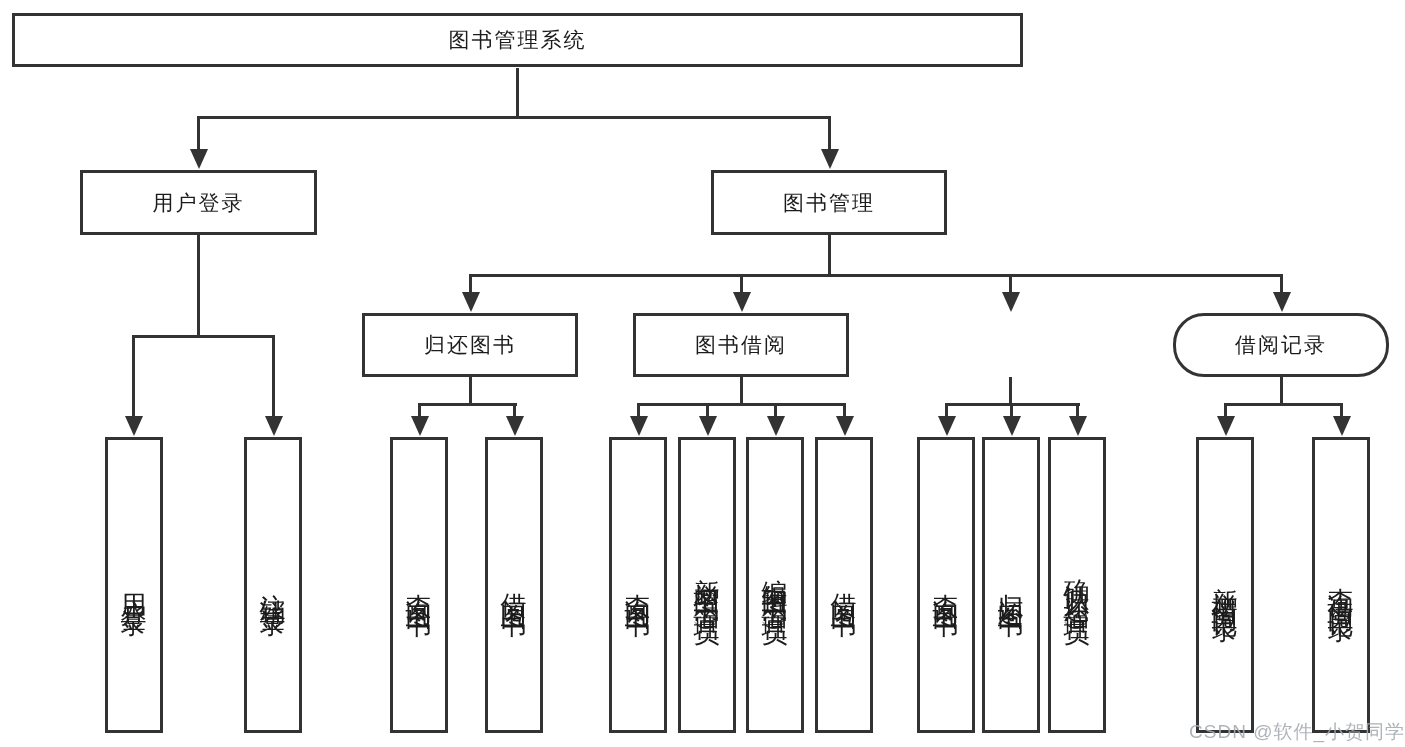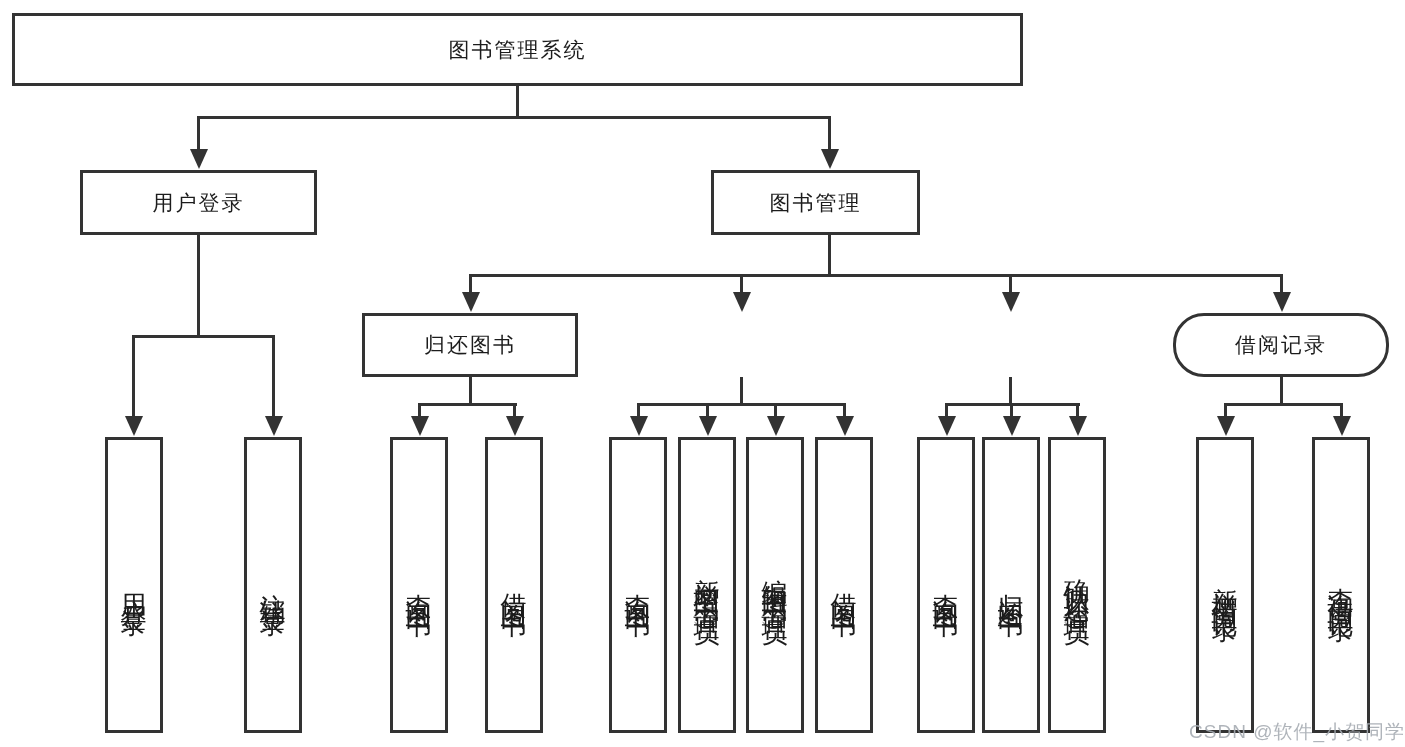--- a/index.html
+++ b/index.html
@@ -73,26 +73,27 @@
   <div class="h-line" style="left:945px;  top:403px; width:135px;"></div>
   <div class="arrow" style="left:945px;  top:403px; height:14px;"></div>
   <div class="arrow" style="left:1010px; top:403px; height:14px;"></div>
   <div class="arrow" style="left:1076px; top:403px; height:14px;"></div>
 
   <div class="v-line" style="left:1280px; top:377px; height:29px;"></div>
   <div class="h-line" style="left:1224px; top:403px; width:119px;"></div>
   <div class="arrow" style="left:1224px; top:403px; height:14px;"></div>
   <div class="arrow" style="left:1340px; top:403px; height:14px;"></div>
 
-  <div class="node horiz" style="left:12px; top:13px; width:1011px; height:73px;">图书管理系统</div>
+  <div class="node horiz" style="left:12px; top:13px; width:1011px; height:54px;">图书管理系统</div>
 
   <div class="node horiz" style="left:80px; top:170px; width:237px; height:65px;">用户登录</div>
-  <div class="node horiz" style="left:711px; top:170px; width:209px; height:65px;">图书管理</div>
+  <div class="node horiz" style="left:711px; top:170px; width:236px; height:65px;">图书管理</div>
 
   <div class="node horiz" style="left:362px; top:313px; width:216px; height:64px;">归还图书</div>
+  <div class="node horiz" style="left:633px; top:313px; width:216px; height:64px;">图书借阅</div>
   <div class="node horiz" style="left:1173px; top:313px; width:216px; height:64px;border-radius:31px;">借阅记录</div>
 
   <div class="node vert" style="left:105px; top:437px; width:58px; height:296px;">用户登录</div>
   <div class="node vert" style="left:244px; top:437px; width:58px; height:296px;">注销登录</div>
 
   <div class="node vert" style="left:390px; top:437px; width:58px; height:296px;">查询图书</div>
   <div class="node vert" style="left:485px; top:437px; width:58px; height:296px;">借阅图书</div>
 
   <div class="node vert" style="left:609px; top:437px; width:58px; height:296px;">查询图书</div>
   <div class="node vert" style="left:678px; top:437px; width:58px; height:296px;">新增图书（管理员）</div>

